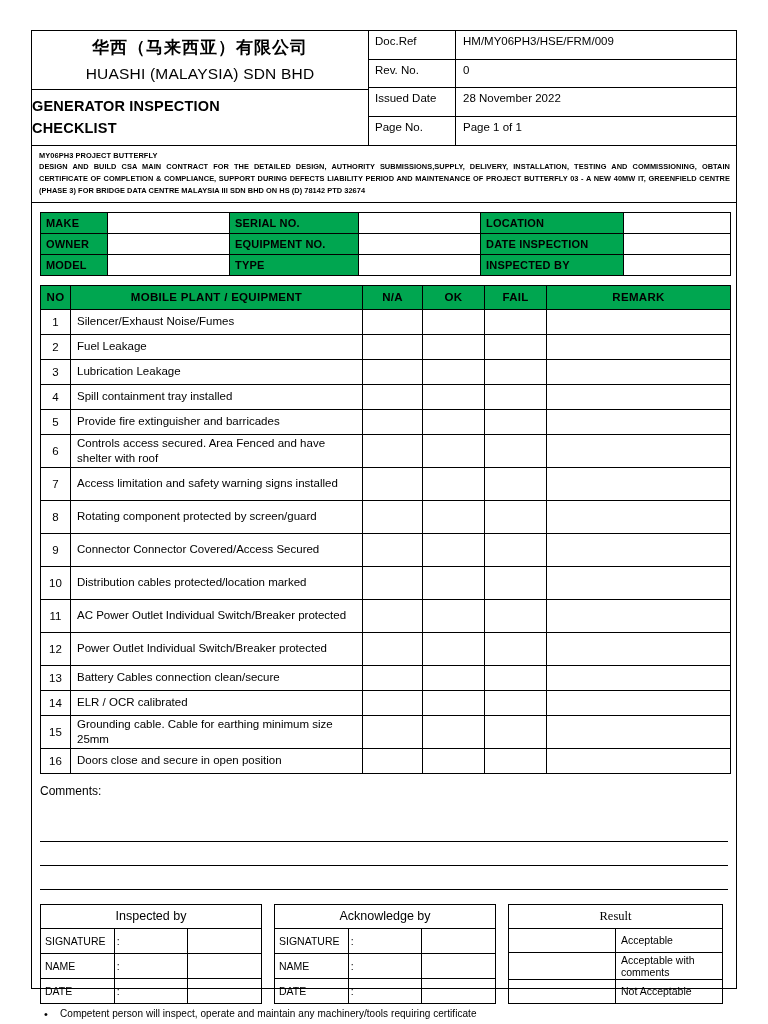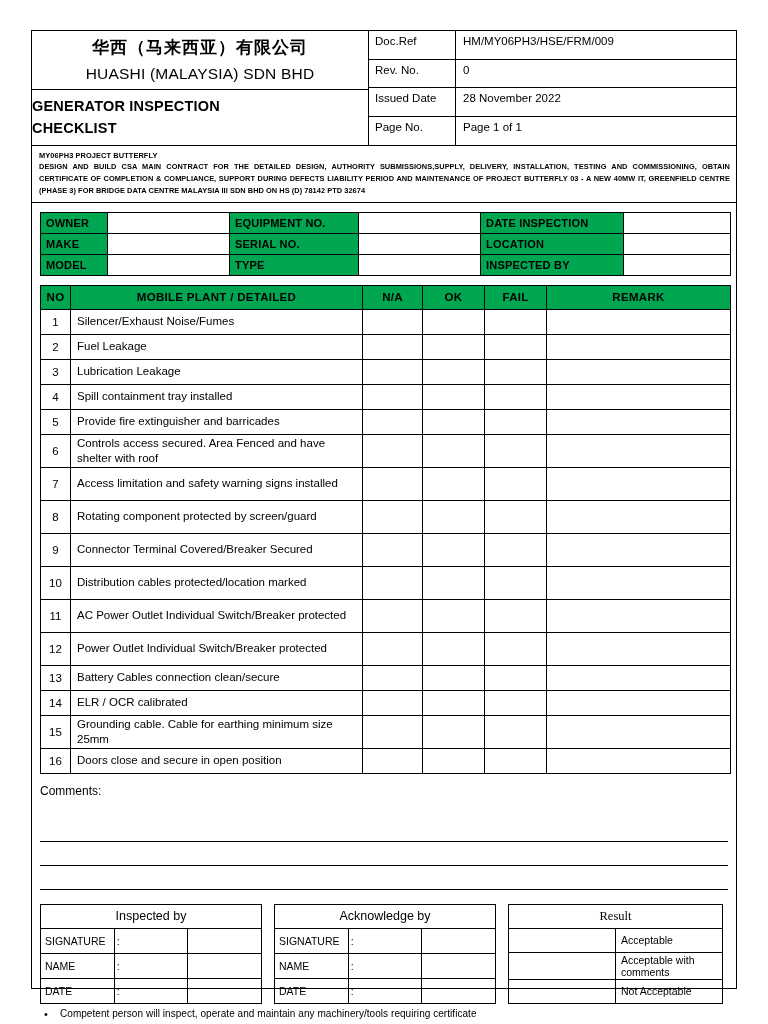--- a/index.html
+++ b/index.html
@@ -378,33 +378,33 @@
         <colgroup>
           <col style="width:67px">
             <col style="width:122px">
           <col style="width:129px">
             <col style="width:122px">
           <col style="width:143px">
             <col style="width:107px">
         </colgroup>
         <tbody>
           <tr>
+            <td class="lbl">MAKE</td>
+            <td class="val"></td>
+            <td class="lbl">SERIAL NO.</td>
+            <td class="val"></td>
+            <td class="lbl">LOCATION</td>
+            <td class="val"></td>
+          </tr>
+          <tr>
             <td class="lbl">OWNER</td>
             <td class="val"></td>
             <td class="lbl">EQUIPMENT NO.</td>
             <td class="val"></td>
             <td class="lbl">DATE INSPECTION</td>
-            <td class="val"></td>
-          </tr>
-          <tr>
-            <td class="lbl">MAKE</td>
-            <td class="val"></td>
-            <td class="lbl">SERIAL NO.</td>
-            <td class="val"></td>
-            <td class="lbl">LOCATION</td>
             <td class="val"></td>
           </tr>
           <tr>
             <td class="lbl">MODEL</td>
             <td class="val"></td>
             <td class="lbl">TYPE</td>
             <td class="val"></td>
             <td class="lbl">INSPECTED BY</td>
             <td class="val"></td>
           </tr>
@@ -418,21 +418,21 @@
           <col style="width:30px">
             <col style="width:292px">
           <col style="width:60px">
             <col style="width:62px">
           <col style="width:62px">
             <col style="width:184px">
         </colgroup>
         <thead>
           <tr>
             <th>NO</th>
-            <th>MOBILE PLANT / DETAILED</th>
+            <th>MOBILE PLANT / EQUIPMENT</th>
             <th>N/A</th>
             <th>OK</th>
             <th>FAIL</th>
             <th>REMARK</th>
           </tr>
         </thead>
         <tbody>
           <tr>
             <td class="c-no">1</td>
             <td class="c-desc">Silencer/Exhaust Noise/Fumes</td>
@@ -492,21 +492,21 @@
           <tr class="two-line">
             <td class="c-no">8</td>
             <td class="c-desc">Rotating component protected by screen/guard</td>
             <td class="c-mark"></td>
             <td class="c-mark"></td>
             <td class="c-mark"></td>
             <td class="c-mark"></td>
           </tr>
           <tr class="two-line">
             <td class="c-no">9</td>
-            <td class="c-desc">Connector Terminal Covered/Breaker Secured</td>
+            <td class="c-desc">Connector Connector Covered/Access Secured</td>
             <td class="c-mark"></td>
             <td class="c-mark"></td>
             <td class="c-mark"></td>
             <td class="c-mark"></td>
           </tr>
           <tr class="two-line">
             <td class="c-no">10</td>
             <td class="c-desc">Distribution cables protected/location marked</td>
             <td class="c-mark"></td>
             <td class="c-mark"></td>

